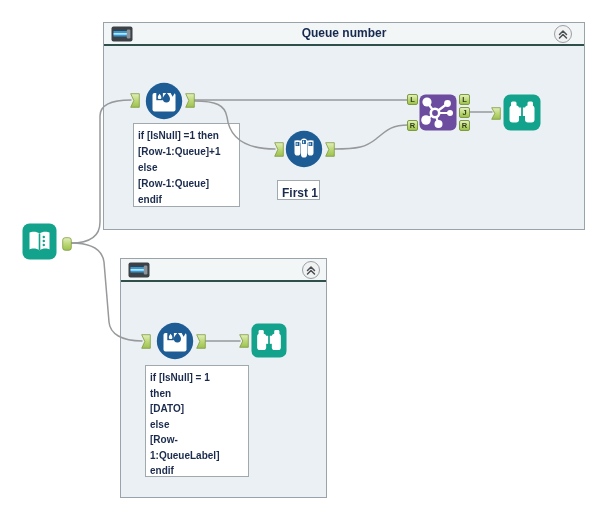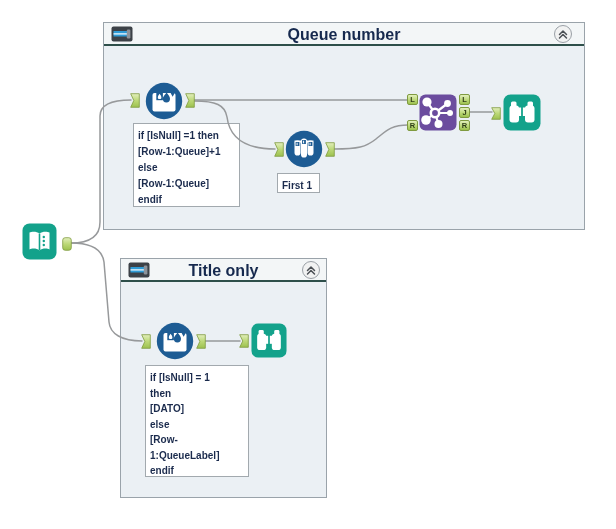--- a/index.html
+++ b/index.html
@@ -2,28 +2,28 @@
 <html><head>
 <meta charset="utf-8">
 <style>
   html,body{margin:0;padding:0;background:#ffffff;}
   body{width:616px;height:529px;font-family:"Liberation Sans",sans-serif;}
   .canvas{position:relative;width:616px;height:529px;background:#ffffff;overflow:hidden;}
 
   
   .tc{position:absolute;border:1px solid #9aa3aa;background:#ebf0f4;z-index:1;box-sizing:border-box;}
   .tc-header{position:absolute;top:0;left:0;right:0;height:21px;background:#f3f6f7;border-bottom:2px solid #2e4f4a;}
-  .tc-title{position:absolute;left:0;right:0;top:3px;text-align:center;font-weight:bold;font-size:16px;color:#16294e;}
+  .tc-title{position:absolute;left:0;right:0;top:3px;text-align:center;font-weight:bold;font-size:12px;color:#16294e;}
   .tc-icon{position:absolute;left:7px;top:3px;width:22px;height:16px;}
   .collapse{position:absolute;width:18px;height:18px;border-radius:50%;background:#f1f2f2;border:1px solid #9aa0a6;display:flex;align-items:center;justify-content:center;box-sizing:border-box;}
 
   
   .note{position:absolute;background:#ffffff;border:1px solid #a2a9ae;color:#1b2b4d;font-weight:bold;font-size:10px;line-height:16px;padding:4px 4px;white-space:pre;z-index:2;box-sizing:border-box;overflow:hidden;}
   .note2{line-height:15.5px;}
-  .note-small{line-height:16px;font-size:10px;}
+  .note-small{line-height:16px;font-size:12px;margin-top:7px;}
 
   
   .wires{position:absolute;left:0;top:0;width:616px;height:529px;z-index:3;pointer-events:none;}
   .wires path{fill:none;stroke:#97999b;stroke-width:1.5;stroke-linecap:round;}
 
   
   .tool{position:absolute;z-index:4;}
   .anchor{position:absolute;z-index:4;}
   .letter-anchor{position:absolute;z-index:5;width:11px;height:11px;border:1px solid #7f9a3f;border-radius:2px;
     background:linear-gradient(180deg,#e2efbc,#bcd877 55%,#9cc14e);font-size:7.5px;font-weight:bold;color:#2f3d18;
@@ -66,21 +66,20 @@
   <div class="tc" style="left:120px;top:258px;width:207px;height:240px;">
     <div class="tc-header">
       <span class="tc-icon">
         <svg width="22" height="16" viewBox="0 0 22 16">
           <rect x="0.5" y="0.5" width="21" height="15" rx="2" fill="#3c4147"></rect>
           <rect x="2.5" y="5" width="14" height="5.5" fill="#2e9bd6"></rect>
           <rect x="2.5" y="7.3" width="14" height="1.2" fill="#ffffff"></rect>
           <rect x="15.8" y="3.5" width="3.6" height="9" rx="1.2" fill="#8d939a"></rect>
         </svg>
       </span>
-      <span class="tc-title">Title only</span>
       <span class="collapse" style="right:6px;top:2px;">
         <svg width="12" height="12" viewBox="0 0 12 12">
           <path d="M2.5,6.5 L6,3 L9.5,6.5 M2.5,10 L6,6.5 L9.5,10" stroke="#4a4f54" stroke-width="1.5" fill="none" stroke-linecap="round" stroke-linejoin="round"></path>
         </svg>
       </span>
     </div>
   </div>
 
   <div class="note" style="left:133px;top:123px;width:107px;height:84px;">if [IsNull] =1 then
 [Row-1:Queue]+1

